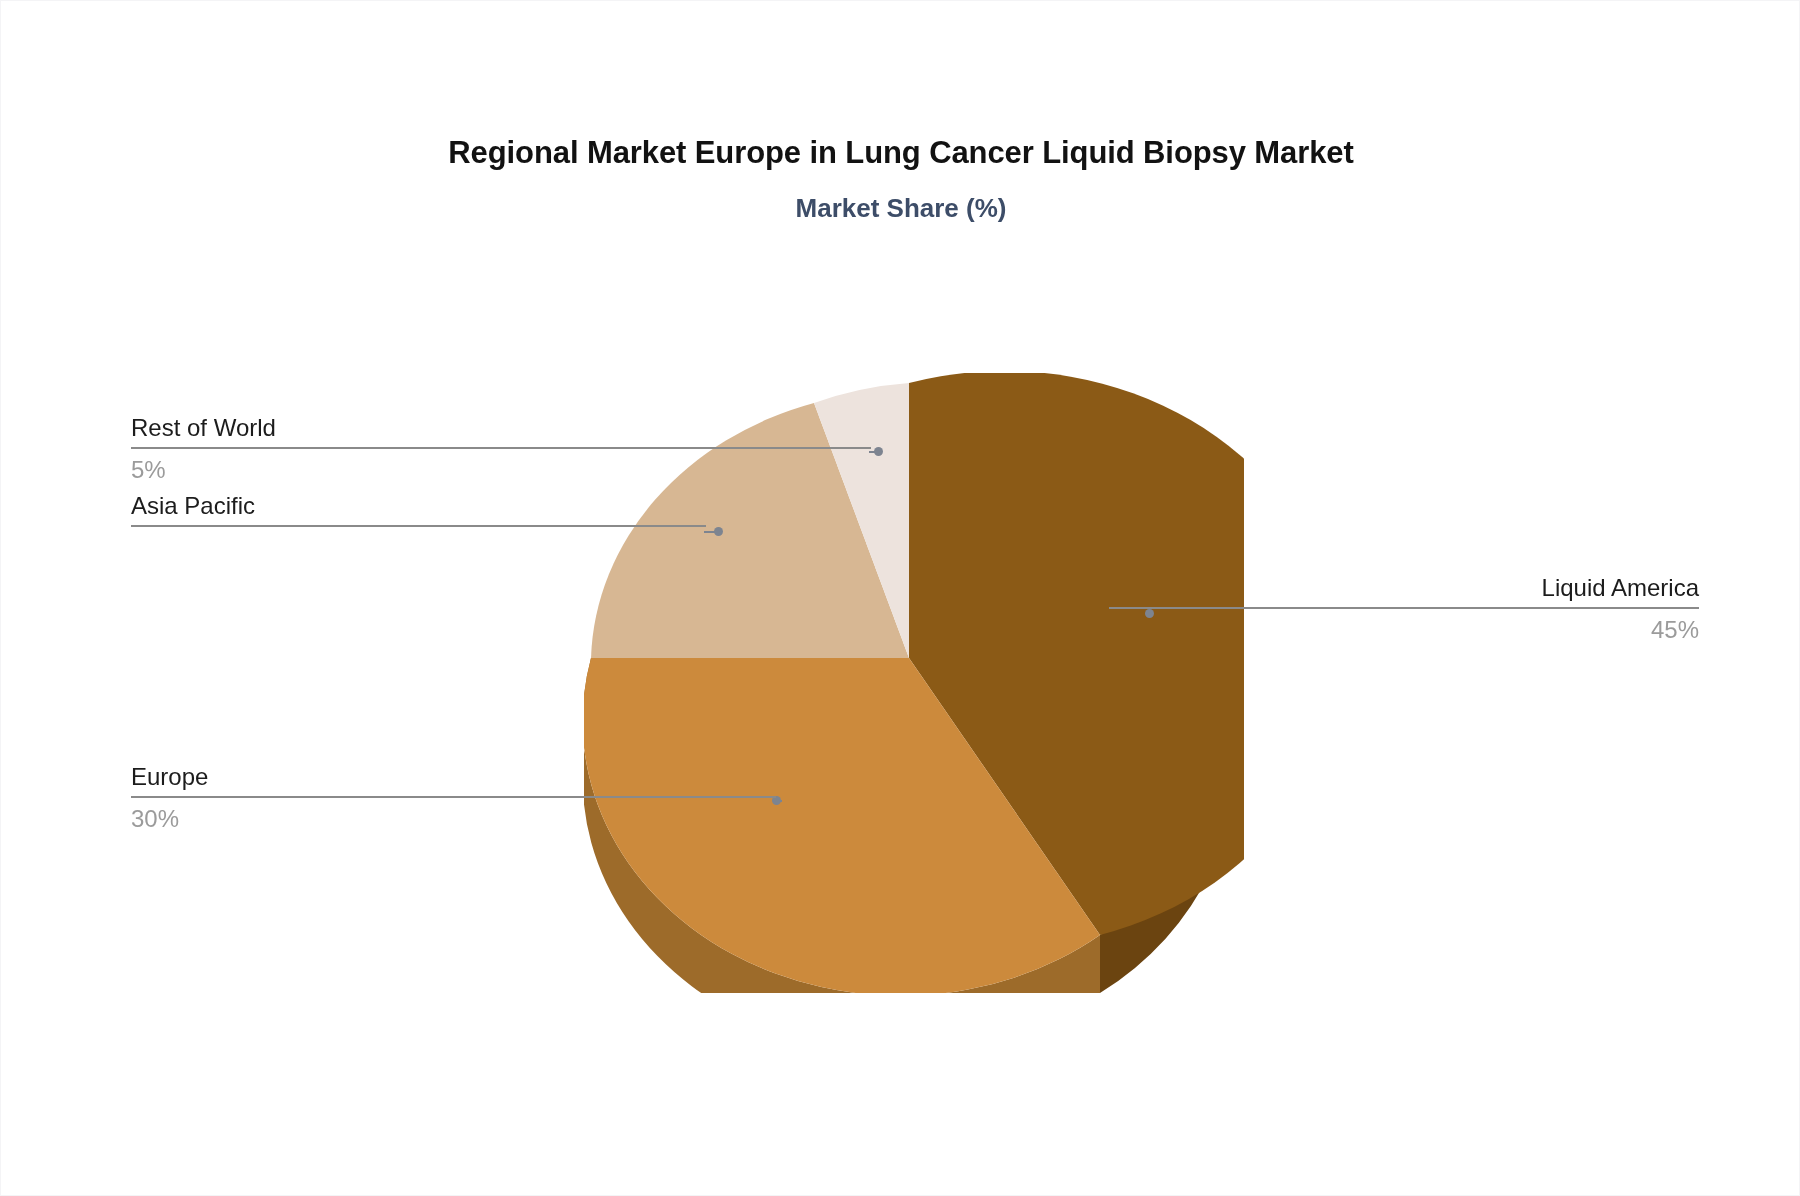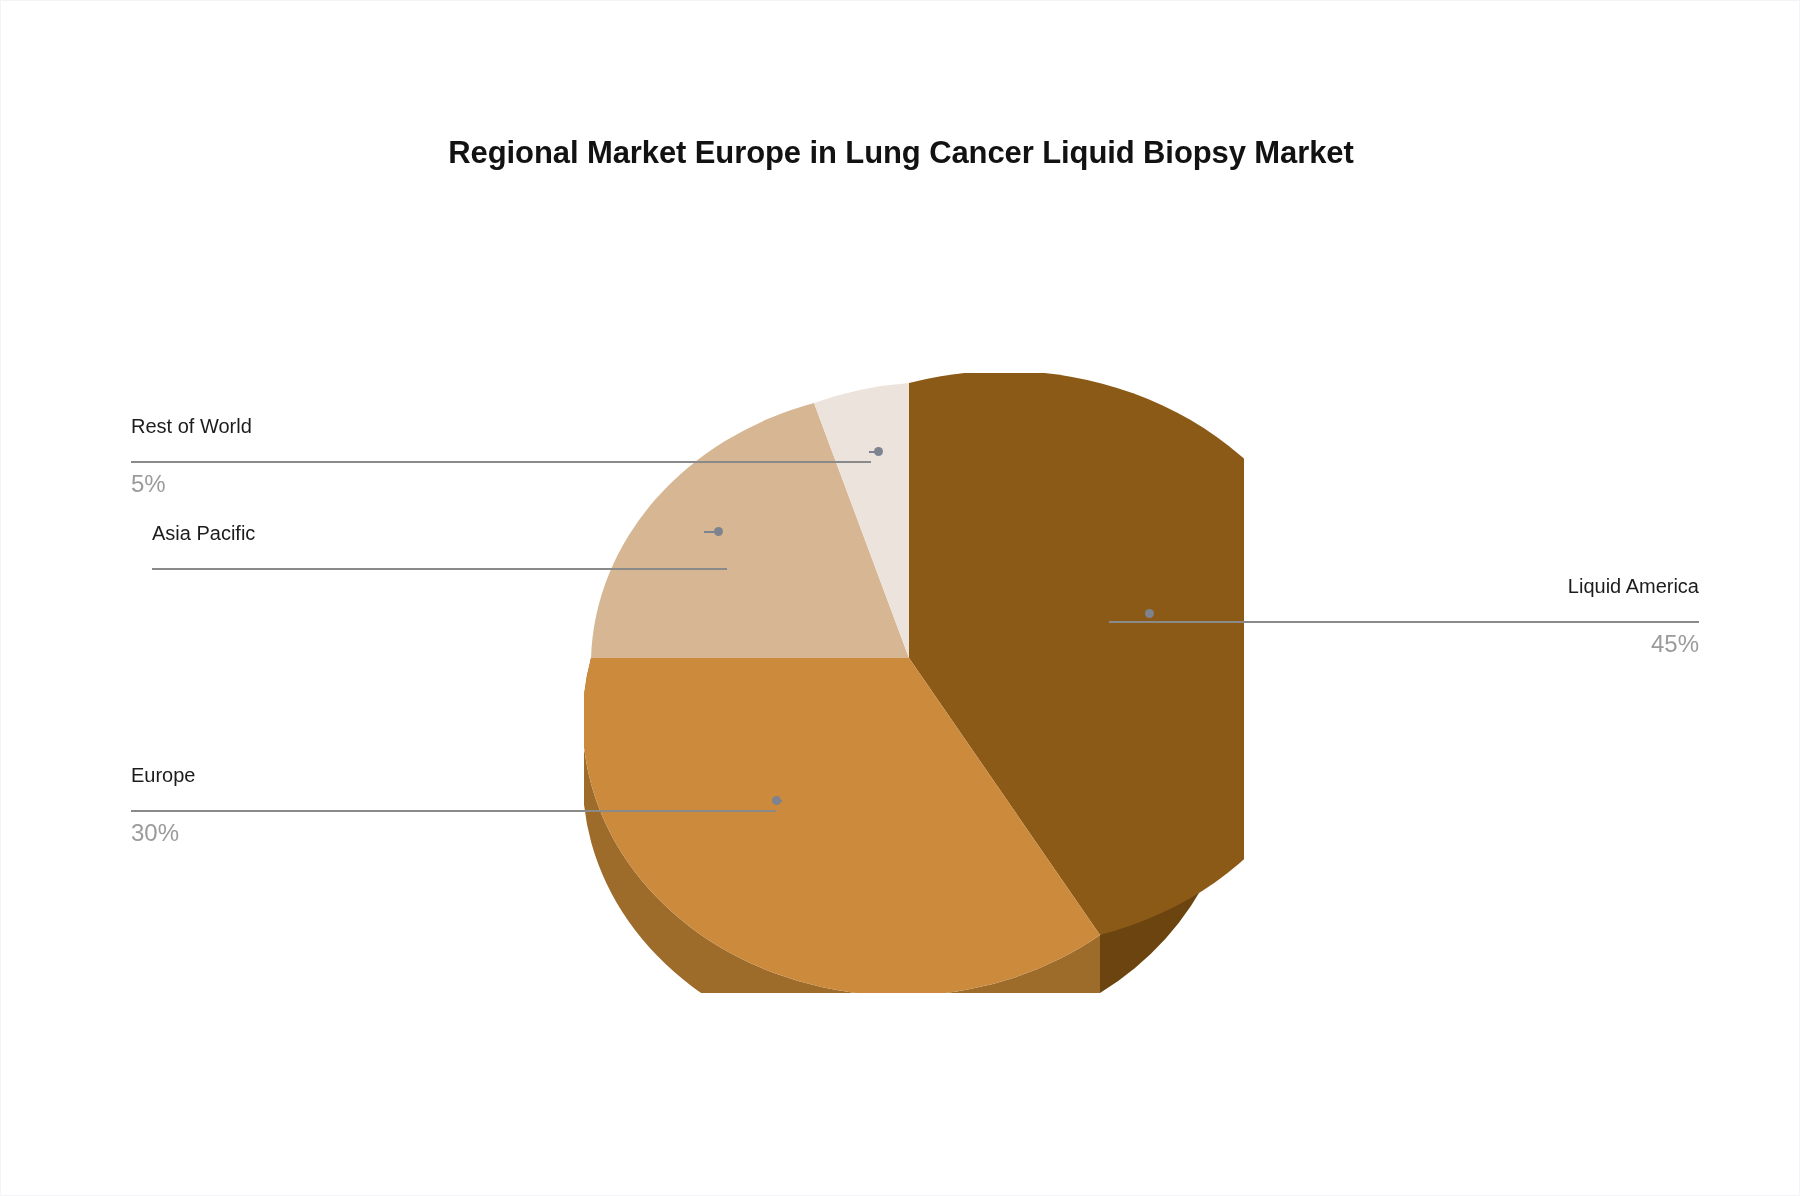--- a/index.html
+++ b/index.html
@@ -58,40 +58,40 @@
     height: 620px;
   }
   .pie-svg { display: block; width: 660px; height: 620px; }
 
   
   .leader-label {
     position: absolute;
     line-height: 1;
   }
   .leader-label .ll-name {
-    font-size: 20px;
+    font-size: 24px;
     color: #1c1c1c;
     white-space: nowrap;
-    padding-bottom: 25px;
+    padding-bottom: 7px;
   }
   .leader-label .ll-rule {
     height: 2px;
     background: #8a8a8a;
   }
   .leader-label .ll-value {
     font-size: 24px;
     color: #9b9b9b;
     white-space: nowrap;
     padding-top: 9px;
   }
   .leader-label.align-right { text-align: right; }
 
   
   #label-row  { left: 130px; top: 415px; width: 740px; }
-  #label-ap   { left: 130px; top: 522px; width: 575px; margin-left: 21px; }
+  #label-ap   { left: 130px; top: 493px; width: 575px; }
   #label-eu   { left: 130px; top: 764px; width: 645px; }
   #label-na   { left: 1108px; top: 575px; width: 590px; }
 
   
   .leader-line {
     position: absolute;
     height: 2px;
     background: #7d8490;
   }
   .leader-dot {
@@ -111,20 +111,21 @@
     height: 76px;
   }
   .logo svg { display: block; }
 </style>
 </head>
 <body>
 
 <div class="canvas">
 
   <div class="title">Regional Market Europe in Lung Cancer Liquid Biopsy Market</div>
+  <div class="subtitle">Market Share (%)</div>
 
   <div class="pie-wrap">
     <svg class="pie-svg" viewBox="0 0 660 620">
       <defs>
         <clipPath id="clipNA">
           <path d="M325 285 L325 10 A318 275 0 0 1 516 562 Z"></path>
         </clipPath>
         <clipPath id="clipEU">
           <path d="M325 285 L516 562 A318 275 0 0 1 7 285 Z"></path>
         </clipPath>

